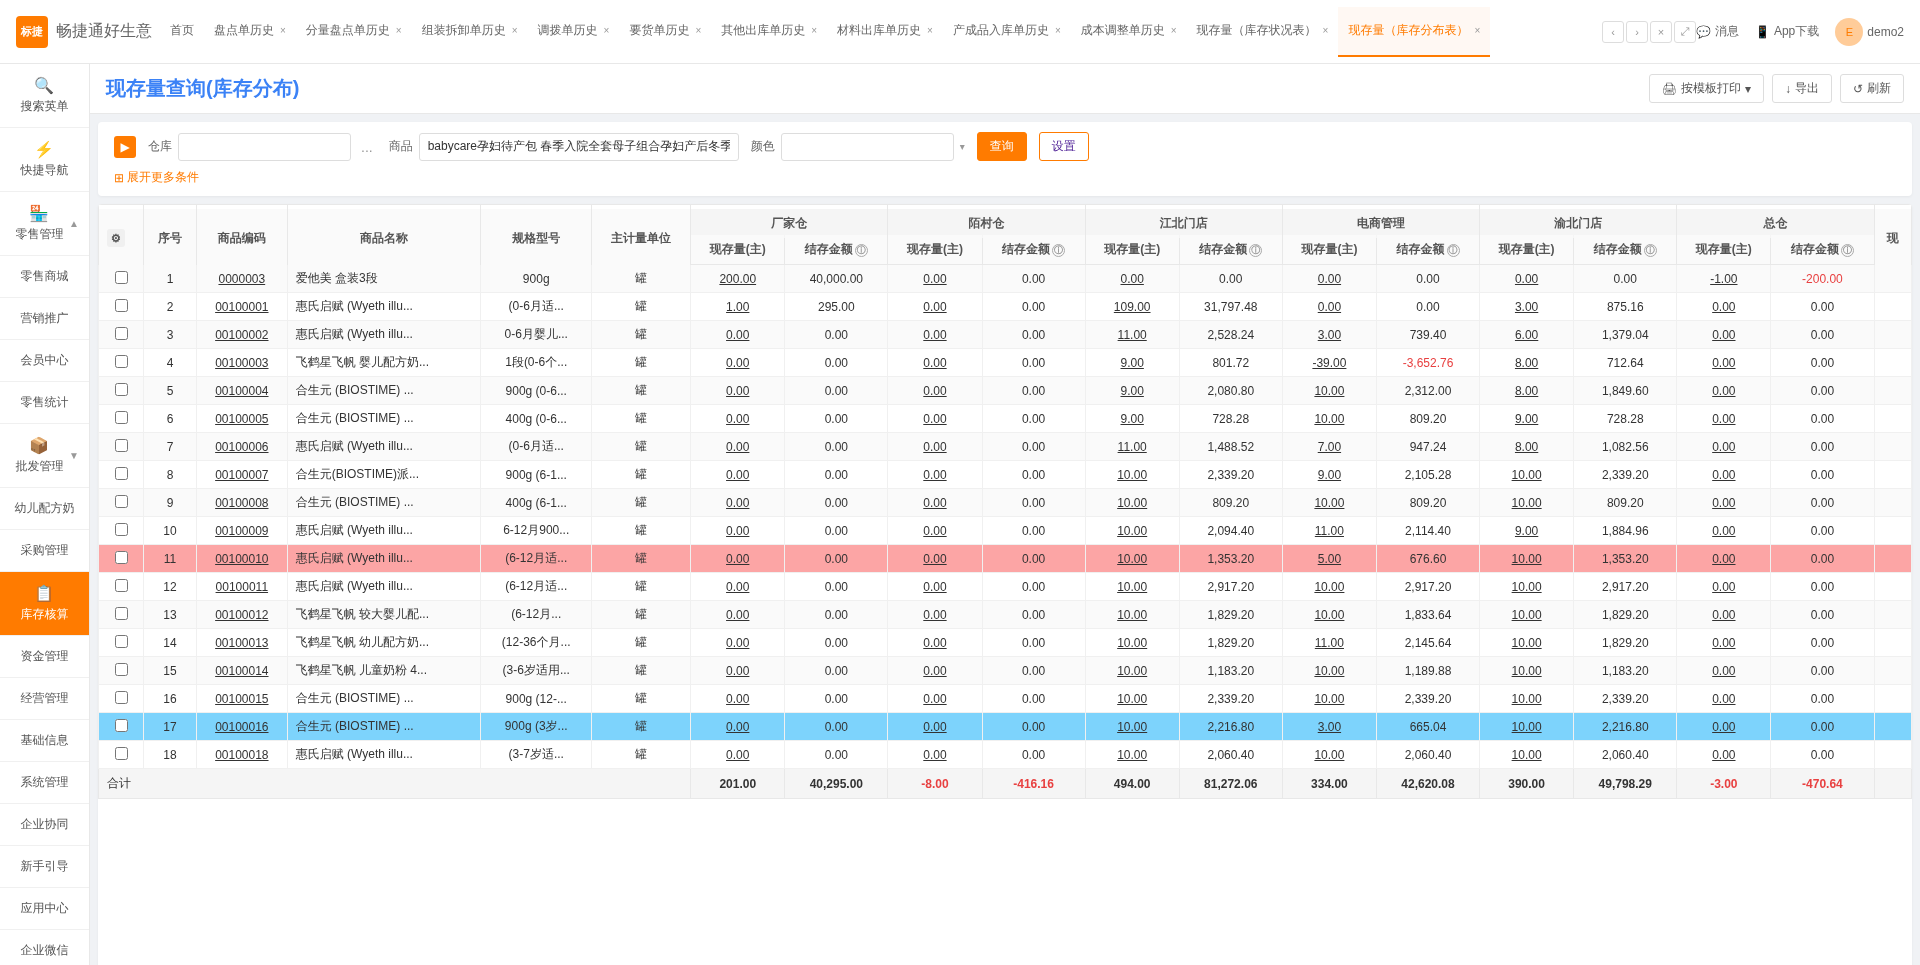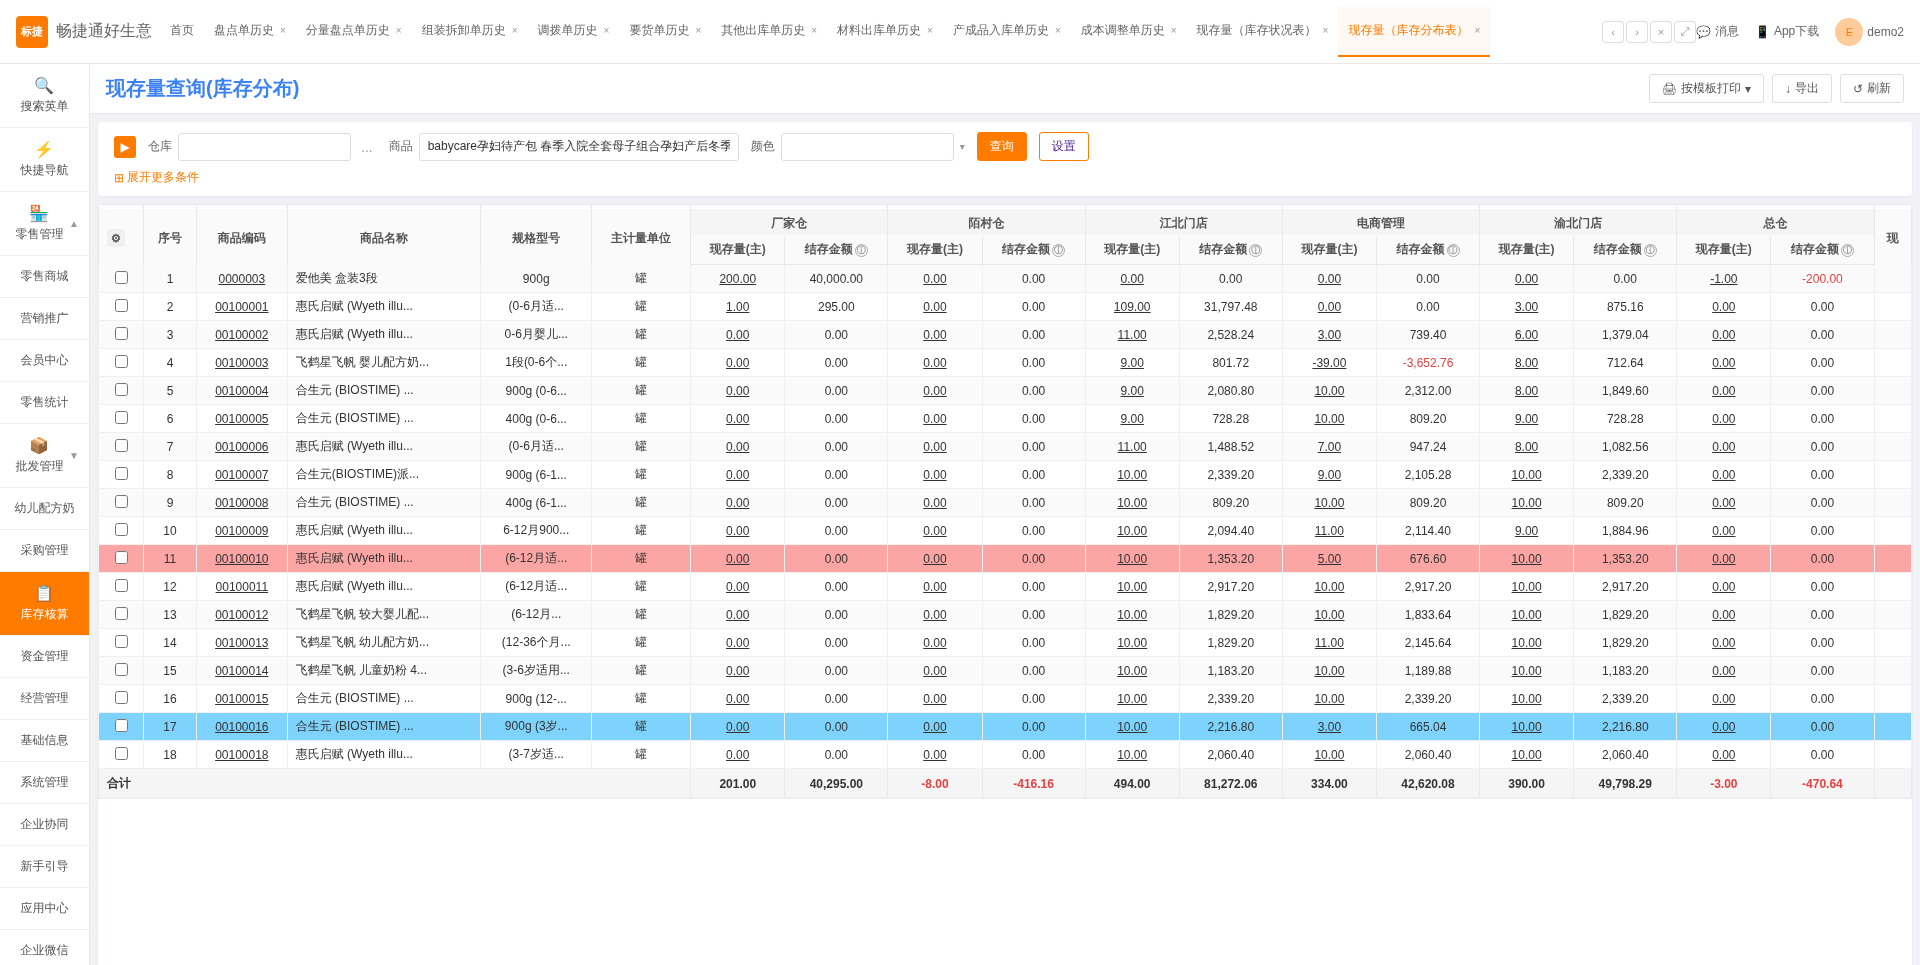--- a/index.html
+++ b/index.html
@@ -682,21 +682,21 @@
       <td class="">2,060.40</td>
       <td class="underline">10.00</td>
       <td>2,060.40</td>
       <td class="underline ">0.00</td>
       <td class="">0.00</td>
       <td></td>
     </tr>
           </tbody>
         <tfoot>
           <tr>
-            <td colspan="6" style="text-align:left;font-weight:bold;">合计</td>
+            <td colspan="6" style="text-align:left;font-weight:normal;">合计</td>
             <td>201.00</td>
             <td>40,295.00</td>
             <td class="red">-8.00</td>
             <td class="red">-416.16</td>
             <td>494.00</td>
             <td>81,272.06</td>
             <td>334.00</td>
             <td>42,620.08</td>
             <td>390.00</td>
             <td>49,798.29</td>

